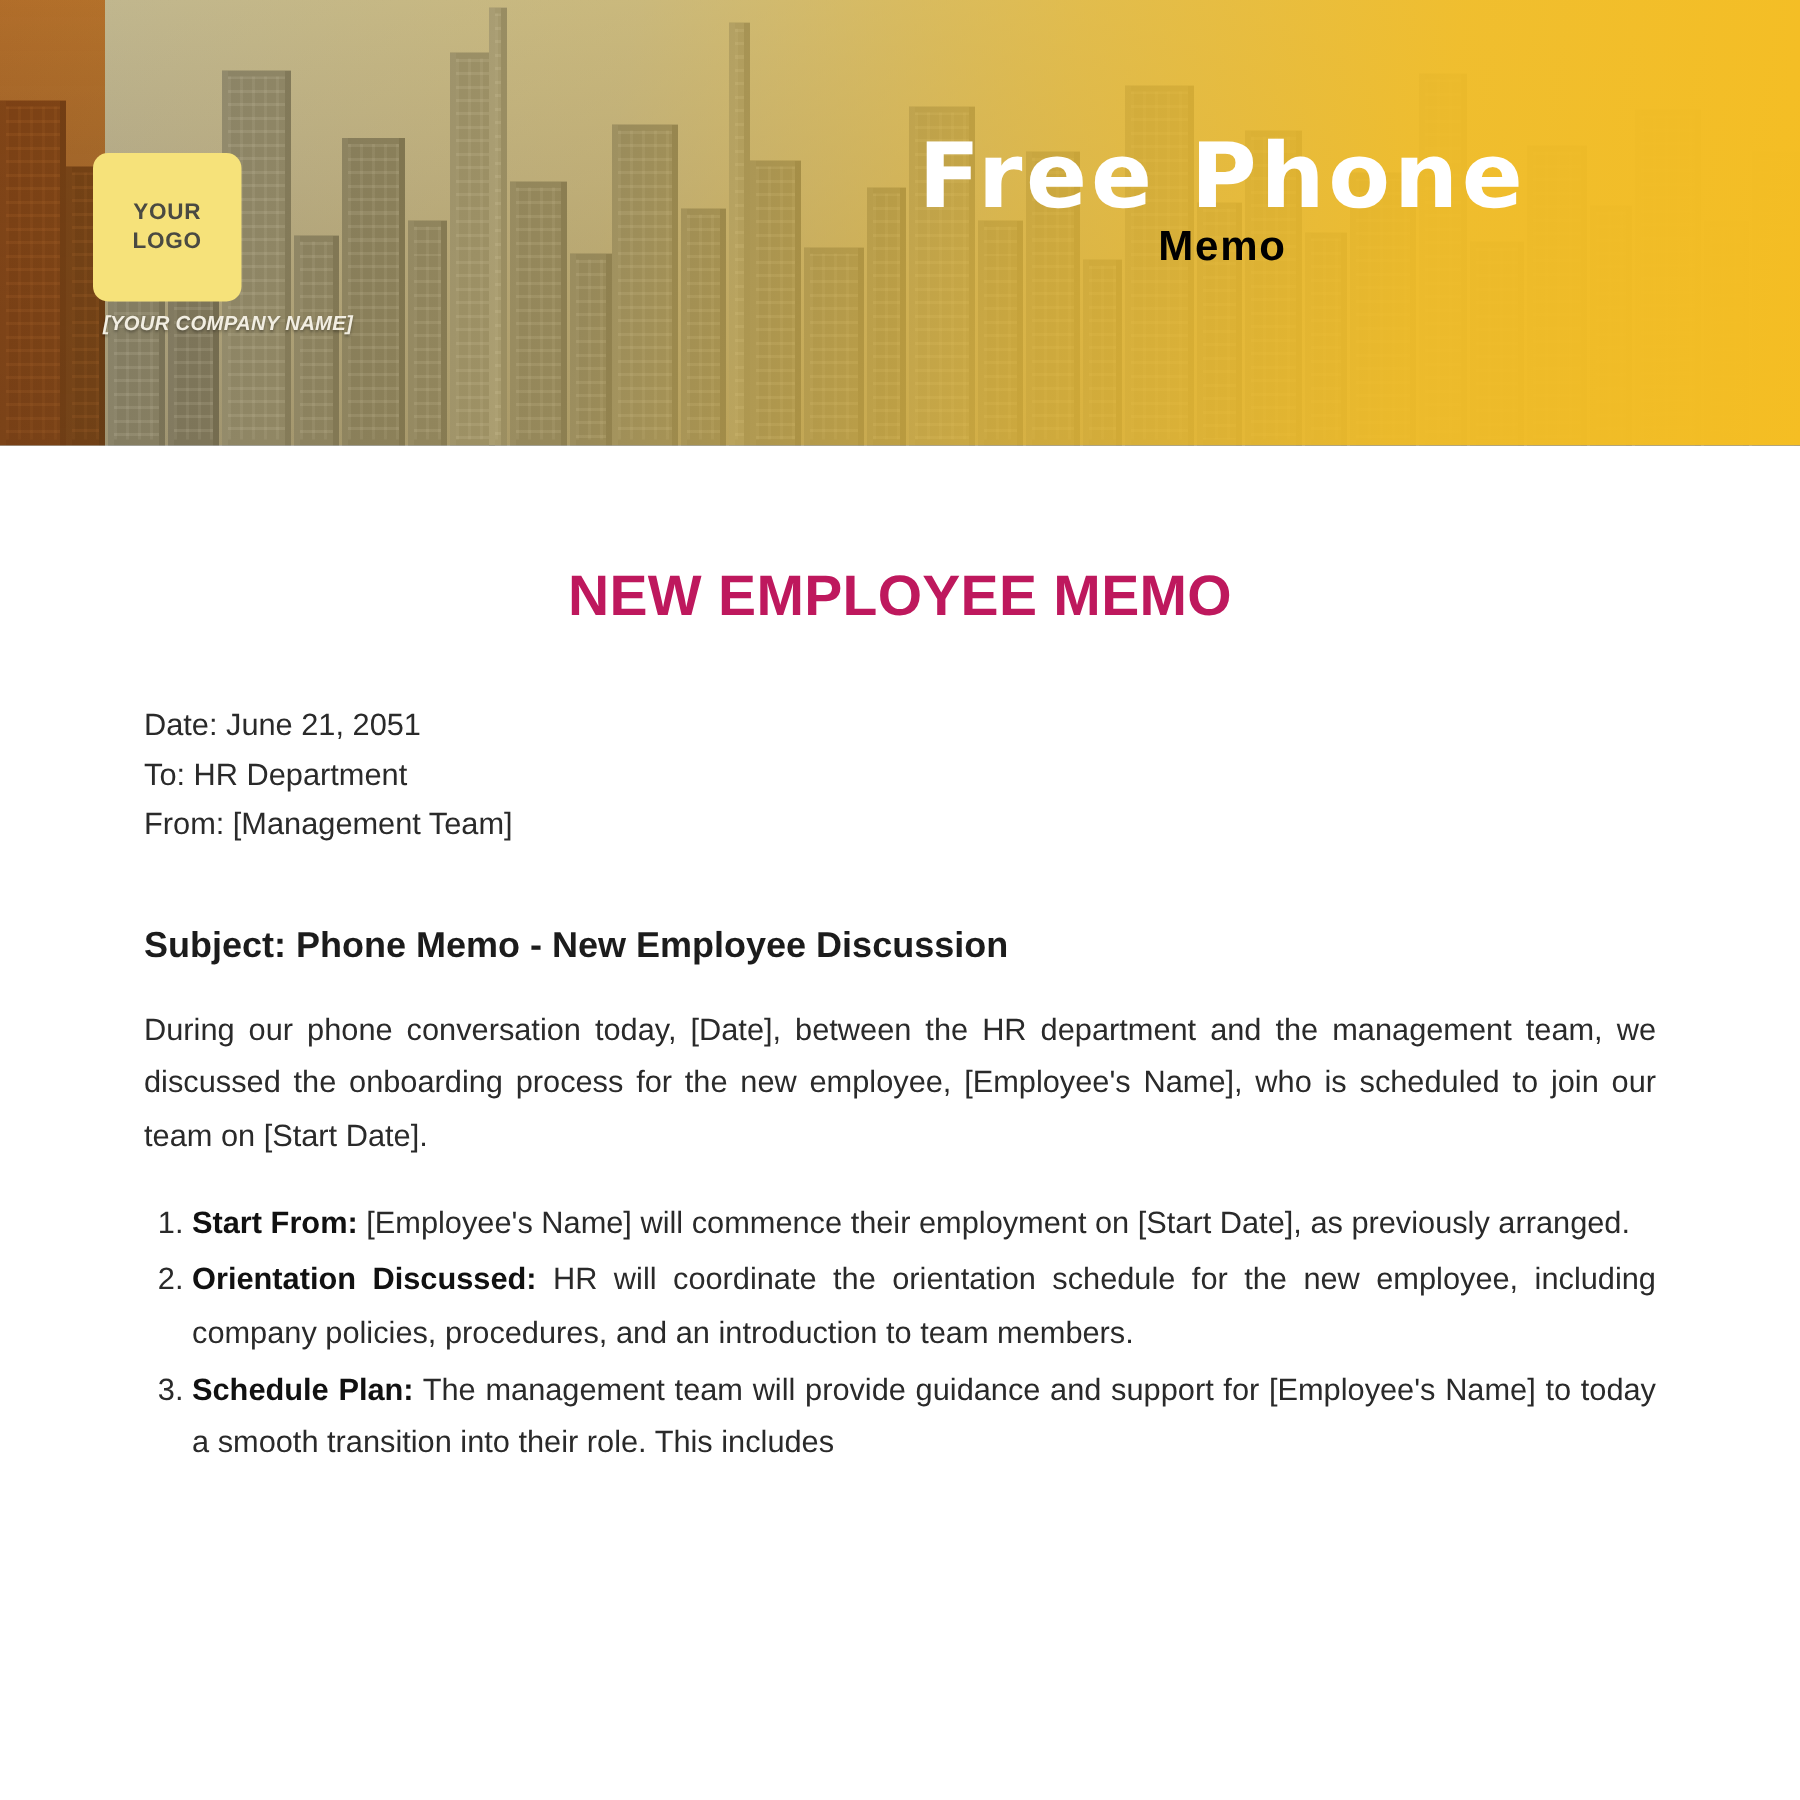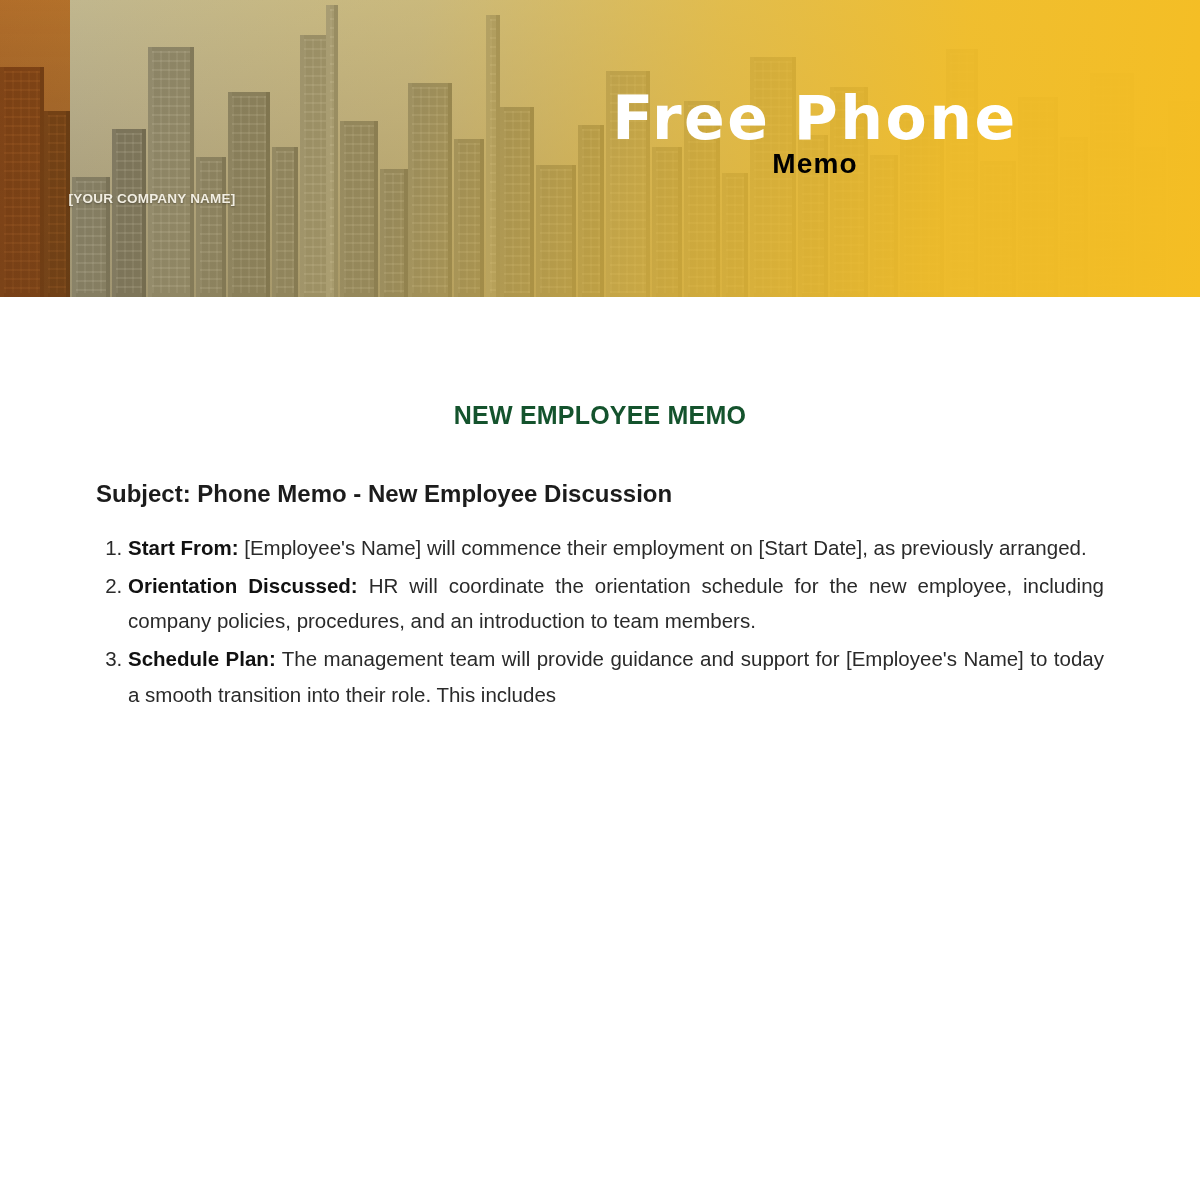--- a/index.html
+++ b/index.html
@@ -68,28 +68,29 @@
     justify-content: center;
     color: #4a4a42;
     font-size: 15px;
     font-weight: bold;
     letter-spacing: 0.5px;
     line-height: 1.25;
   }
   .company-name {
     position: absolute;
     left: 62px;
-    top: 191px;
+    top: 208px;
     width: 180px;
     text-align: center;
     color: #f2eee2;
     font-size: 13.5px;
     font-weight: bold;
     letter-spacing: 0.2px;
     text-shadow: 0 1px 2px rgba(0,0,0,0.35);
+    font-style: italic;
   }
 
   .banner-title-wrap {
     position: absolute;
     right: 170px;
     top: 88px;
     text-align: center;
     width: 430px;
   }
   .banner-title {
@@ -107,24 +108,24 @@
     letter-spacing: 1.2px;
     font-family: Liberation Sans, sans-serif;
   }
 
   
   .doc {
     padding: 0 96px;
   }
   .doc-title {
     text-align: center;
-    font-size: 25px;
-    font-weight: bold;
-    color: #14532d;
-    margin-top: 104px;
+    font-size: 38px;
+    font-weight: bold;
+    color: #be185d;
+    margin-top: 80px;
     letter-spacing: 0.2px;
   }
   .meta {
     margin-top: 47px;
     font-size: 20.5px;
     color: #2a2a2a;
     line-height: 1.62;
   }
   .subject {
     margin-top: 50px;
@@ -195,34 +196,44 @@
     <div class="b" style="left:980px;width:36px;height:136px;"></div>
     <div class="b" style="left:1018px;width:40px;height:200px;"></div>
     <div class="b" style="left:1060px;width:28px;height:160px;"></div>
     <div class="b" style="left:1090px;width:44px;height:224px;background:#76766e;"></div>
     <div class="b" style="left:1136px;width:30px;height:150px;"></div>
     <div class="b" style="left:1168px;width:32px;height:196px;"></div>
   </div>
   <div class="tint-orange"></div>
   <div class="tint-yellow"></div>
 
+  <div class="logo-box">
+    <span>YOUR</span>
+    <span>LOGO</span>
+  </div>
   <div class="company-name">[YOUR COMPANY NAME]</div>
 
   <div class="banner-title-wrap">
     <div class="banner-title">Free Phone</div>
     <div class="banner-sub">Memo</div>
   </div>
 </div>
 
 <div class="doc">
   <div class="doc-title">NEW EMPLOYEE MEMO</div>
 
+  <div class="meta">
+    <div>Date: June 21, 2051</div>
+    <div>To: HR Department</div>
+    <div>From: [Management Team]</div>
+  </div>
 
   <div class="subject">Subject: Phone Memo - New Employee Discussion</div>
 
+  <div class="para">During our phone conversation today, [Date], between the HR department and the management team, we discussed the onboarding process for the new employee, [Employee's Name], who is scheduled to join our team on [Start Date].</div>
 
 
   <ol class="points">
     <li>
       <b>Start From:</b><span> [Employee's Name] will commence their employment on [Start Date], as previously arranged.</span>
     </li>
     <li>
       <b>Orientation Discussed:</b><span> HR will coordinate the orientation schedule for the new employee, including company policies, procedures, and an introduction to team members.</span>
     </li>
     <li>

